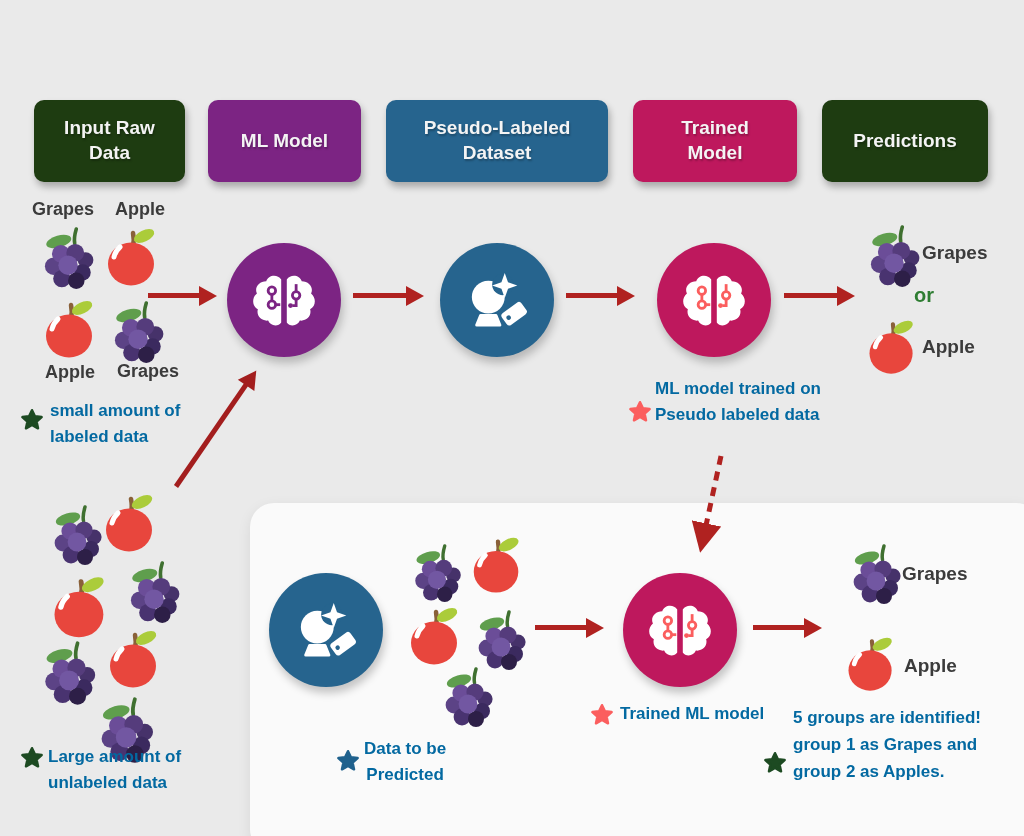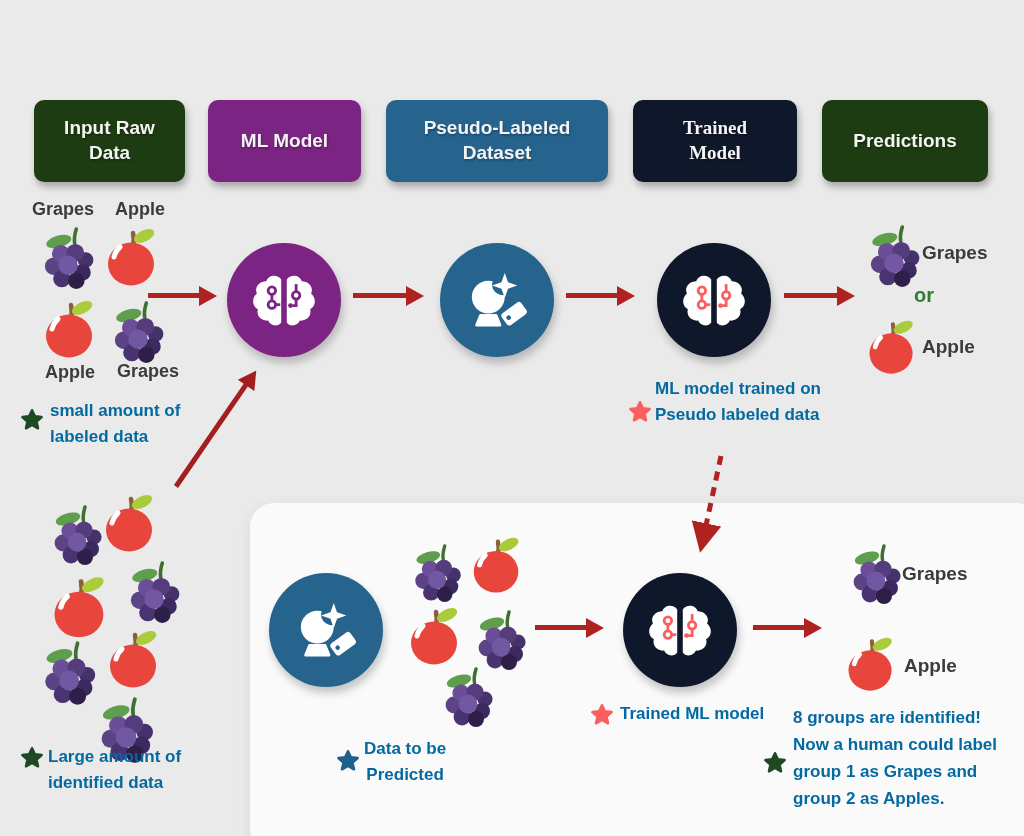--- a/index.html
+++ b/index.html
@@ -17,21 +17,21 @@
   .stage{
     position:absolute; top:100px; height:82px; display:flex; align-items:center;
     justify-content:center; text-align:center; border-radius:10px;
     color:#f4f4f4; font-weight:700; font-size:19px; line-height:1.3;
     box-shadow:2px 5px 7px rgba(0,0,0,.28); text-shadow:1px 2px 2px rgba(0,0,0,.25);
     padding:0 12px;
   }
   .bg-green { background:#1e3c11; color-scheme:dark; }
   .bg-purple{ background:#7c2483; }
   .bg-blue  { background:#26648e; }
-  .bg-coral { background:#0f172a;font-family:Liberation Serif, serif; }
+  .bg-coral { background:#be185d; }
   .stage.narrow{ padding:0 38px; }
   
   .node{
     position:absolute; width:114px; height:114px; border-radius:50%;
     display:flex; align-items:center; justify-content:center;
     box-shadow:2px 6px 9px rgba(0,0,0,.22);
   }
   .node.bg-purple{ color:#7c2483; }
   .node.bg-blue  { color:#26648e; }
   .node.bg-coral { color:#fb5e5e; }
@@ -207,21 +207,21 @@
       <use href="#apple"></use>
     </svg>
   <svg class="fruit" style="left:90px; top:696px; width:70px; height:70px;">
       <use href="#grapes"></use>
     </svg>
   <svg class="star c-green" style="left:20px; top:746px;">
       <use href="#star5"></use>
     </svg>
   <div class="note" style="left:48px; top:744px;">
     <span>Large amount of</span>
-    <span>identified data</span>
+    <span>unlabeled data</span>
   </div>
 
   <div class="panel">
     <div class="node bg-blue" style="left:19px; top:70px;">
       <svg style="width:68px;height:60px;">
           <use href="#crystal"></use>
         </svg>
     </div>
     <svg class="fruit" style="left:155px; top:40px; width:62px; height:62px;">
         <use href="#grapes"></use>
@@ -268,22 +268,21 @@
     <div class="flabel big" style="left:652px; top:60px;">Grapes</div>
     <svg class="fruit" style="left:591px; top:130px; width:60px; height:60px;">
         <use href="#apple"></use>
       </svg>
     <div class="flabel big" style="left:654px; top:152px;">Apple</div>
 
     <svg class="star c-green" style="left:513px; top:248px;">
         <use href="#star5"></use>
       </svg>
     <div class="note" style="left:543px; top:201px; line-height:27px;">
-      <span>8 groups are identified!</span>
-      <span>Now a human could label</span>
+      <span>5 groups are identified!</span>
       <span>group 1 as Grapes and</span>
       <span>group 2 as Apples.</span>
     </div>
   </div>
 
   <svg class="dashed-arrow" width="52" height="120">
     <defs>
       <marker id="ah" markerWidth="6" markerHeight="6" refX="4.2" refY="3" orient="auto">
         <path d="M0,0 L6,3 L0,6 Z" fill="#b02220"></path>
       </marker>

